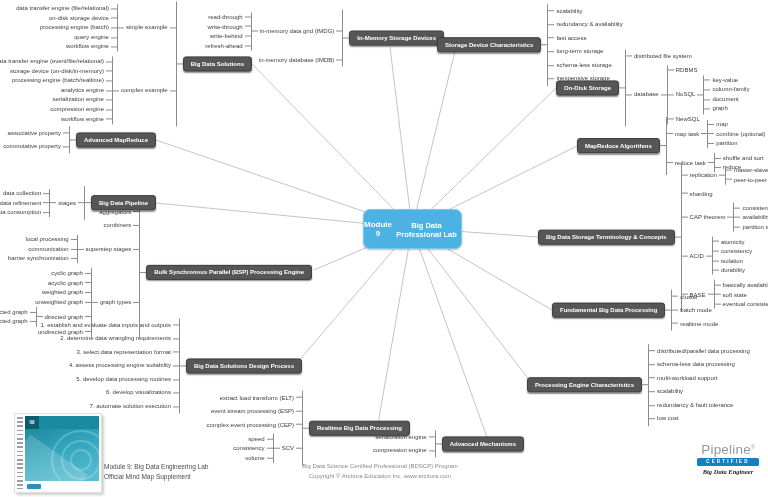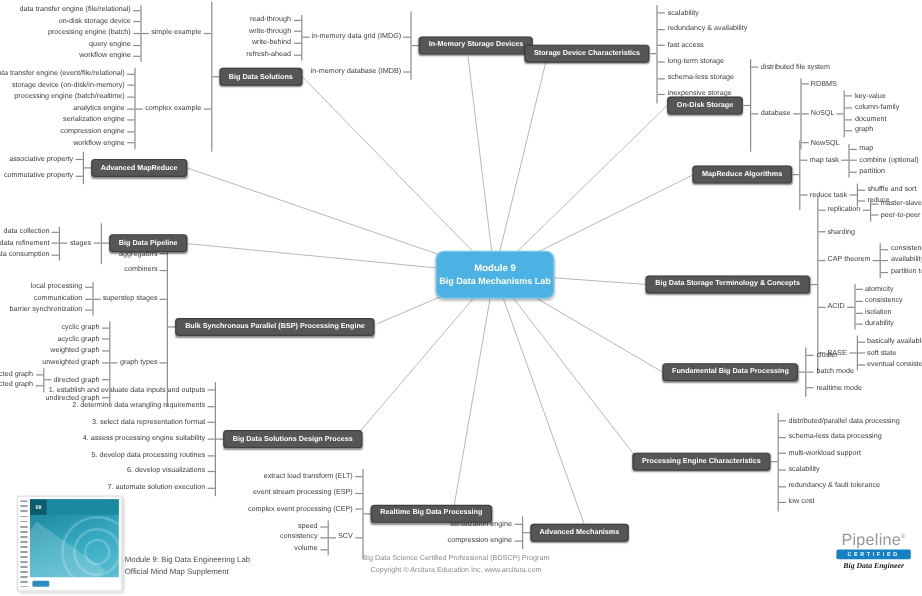--- a/index.html
+++ b/index.html
@@ -25,21 +25,21 @@
   .root>.tkids>.tnode{margin:2.5px 0;}
   .tkids .tkids>.tnode{margin:0.5px 0;}
   .leaf{font-size:6px;line-height:1.1;color:#3c3c3c;padding:1px 2px;white-space:nowrap;}
   .pill{background:#565656;color:#fff;font-size:6px;font-weight:bold;line-height:1;
         padding:3.5px 7px;border-radius:3px;white-space:nowrap;
         border:1px solid #3f3f3f;box-shadow:0 1px 1.5px rgba(0,0,0,.45);}
 
   
   .center{position:absolute;left:363px;top:209px;width:97px;height:38px;z-index:3;
           background:#4bb2e3;border:1px solid #79c8ec;border-radius:7px;
-          display:flex;flex-direction:column;align-items:center;justify-content:center;
+          display:flex;flex-direction:row;align-items:center;justify-content:center;
           color:#fff;font-weight:bold;text-align:center;box-shadow:0 1px 2px rgba(0,0,0,.25);}
   .center .l1{font-size:8px;}
   .center .l2{font-size:7.5px;margin-top:2px;}
 
   
   .book{position:absolute;left:14px;top:413px;width:86px;height:78px;background:#fdfdfd;
         border:1px solid #e0e0e0;box-shadow:1.5px 1.5px 3px rgba(0,0,0,.25);z-index:2;}
   .spine{position:absolute;left:2px;top:3px;bottom:3px;width:6px;
          background:repeating-linear-gradient(to bottom,#9aa0a3 0 1.6px,transparent 1.6px 4.2px);}
   .cover{position:absolute;left:10px;top:2px;right:2px;bottom:11px;
@@ -771,21 +771,21 @@
           <div class="trow">
             <span class="leaf">commutative property</span>
           </div>
         </div>
       </div>
     </div>
   </div>
 
 <div class="center">
   <span class="l1">Module 9</span>
-  <span class="l2">Big Data Mechanisms Lab</span>
+  <span class="l2">Big Data Professional Lab</span>
 </div>
 
 <div class="book">
   <div class="spine"></div>
   <div class="cover">
     <div class="badge">09</div>
     <div class="cov-band"></div>
     <div class="ring r1"></div>
     <div class="ring r2"></div>
     <div class="ring r3"></div>

